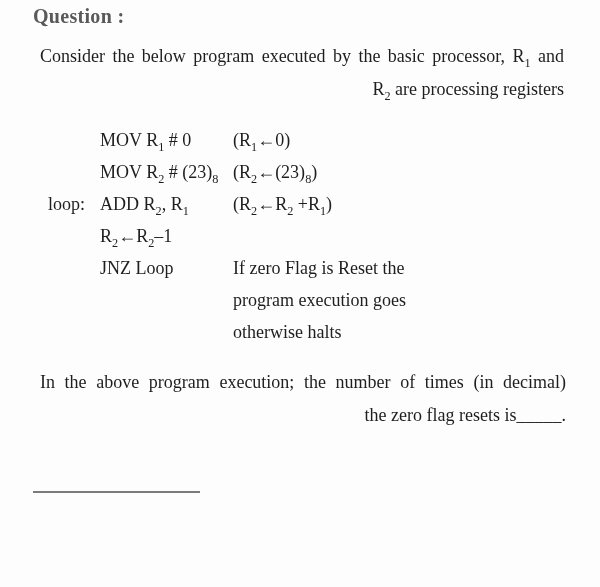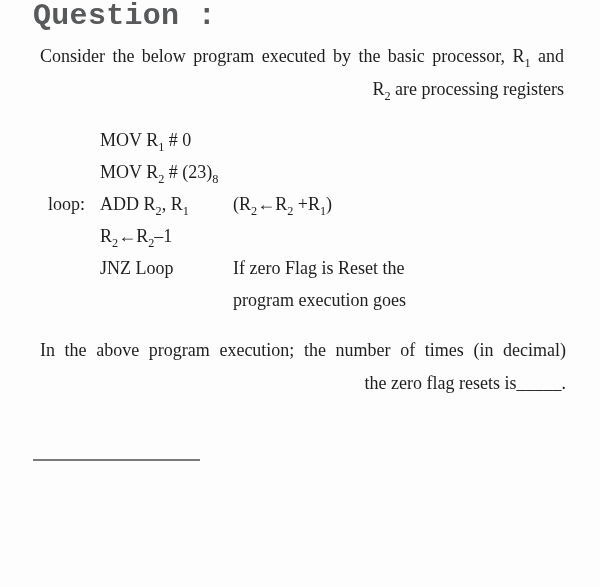--- a/index.html
+++ b/index.html
@@ -12,23 +12,23 @@
   body {
     width: 600px;
     height: 587px;
     background: var(--bg);
     font-family: "Liberation Serif", serif;
     color: var(--text);
     overflow: hidden;
   }
   .heading {
     margin: 4px 0 12px 33px;
-    font-family: Liberation Mono, monospace;
+    font-family: Liberation Serif, serif;
     font-weight: 700;
-    font-size: 30px;
+    font-size: 20px;
     line-height: 24px;
     color: var(--heading);
     letter-spacing: 0.3px;
   }
   .para {
     margin: 2px 36px 0 40px;
     font-size: 18px;
     line-height: 33px;
   }
   .jline { text-align: justify; text-align-last: justify; }
@@ -68,25 +68,31 @@
 <div class="para">
   <div class="jline">Consider the below program executed by the basic processor, R<sub>1</sub> and</div>
   <div class="pline">R<sub>2</sub> are processing registers</div>
 </div>
 
 <div class="program">
 
   <div class="prow">
     <div></div>
     <div>MOV R<sub>1</sub> # 0</div>
+    <div class="comment-lines">
+      <div>(R<sub>1</sub>←0)</div>
+    </div>
   </div>
 
   <div class="prow">
     <div></div>
     <div>MOV R<sub>2</sub> # (23)<sub>8</sub></div>
+    <div class="comment-lines">
+      <div>(R<sub>2</sub>←(23)<sub>8</sub>)</div>
+    </div>
   </div>
 
   <div class="prow">
     <div>loop:</div>
     <div>ADD R<sub>2</sub>, R<sub>1</sub></div>
     <div class="comment-lines">
       <div>(R<sub>2</sub>←R<sub>2</sub> +R<sub>1</sub>)</div>
     </div>
   </div>
 
@@ -96,20 +102,21 @@
       <div>R<sub>2</sub>←R<sub>2</sub>–1</div>
     </div>
   </div>
 
   <div class="prow">
     <div></div>
     <div>JNZ Loop</div>
     <div class="comment-lines">
       <div>If zero Flag is Reset the</div>
       <div>program execution goes</div>
+      <div>otherwise halts</div>
     </div>
   </div>
 
 
 </div>
 
 <div class="question">
   <div class="jline">In the above program execution; the number of times (in decimal)</div>
   <div class="pline">the zero flag resets is_____.</div>
 </div>

